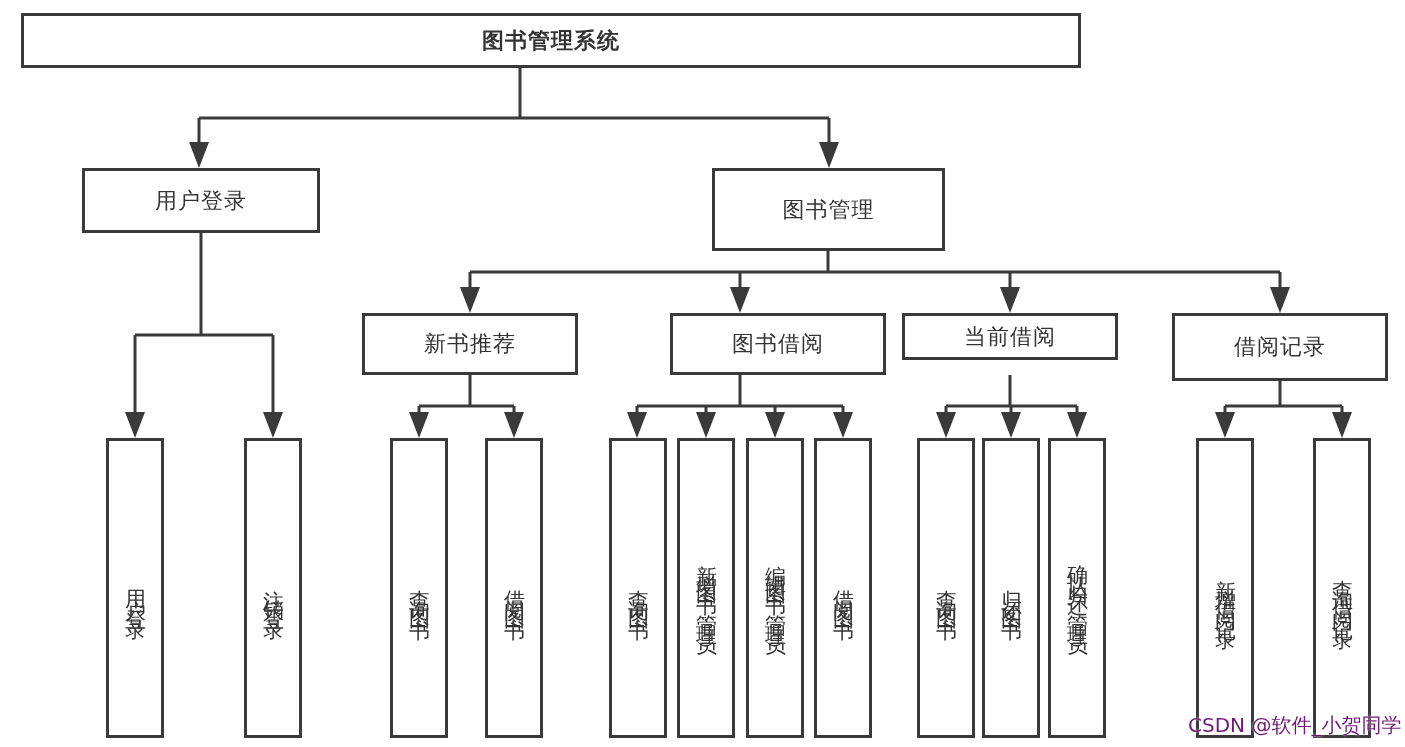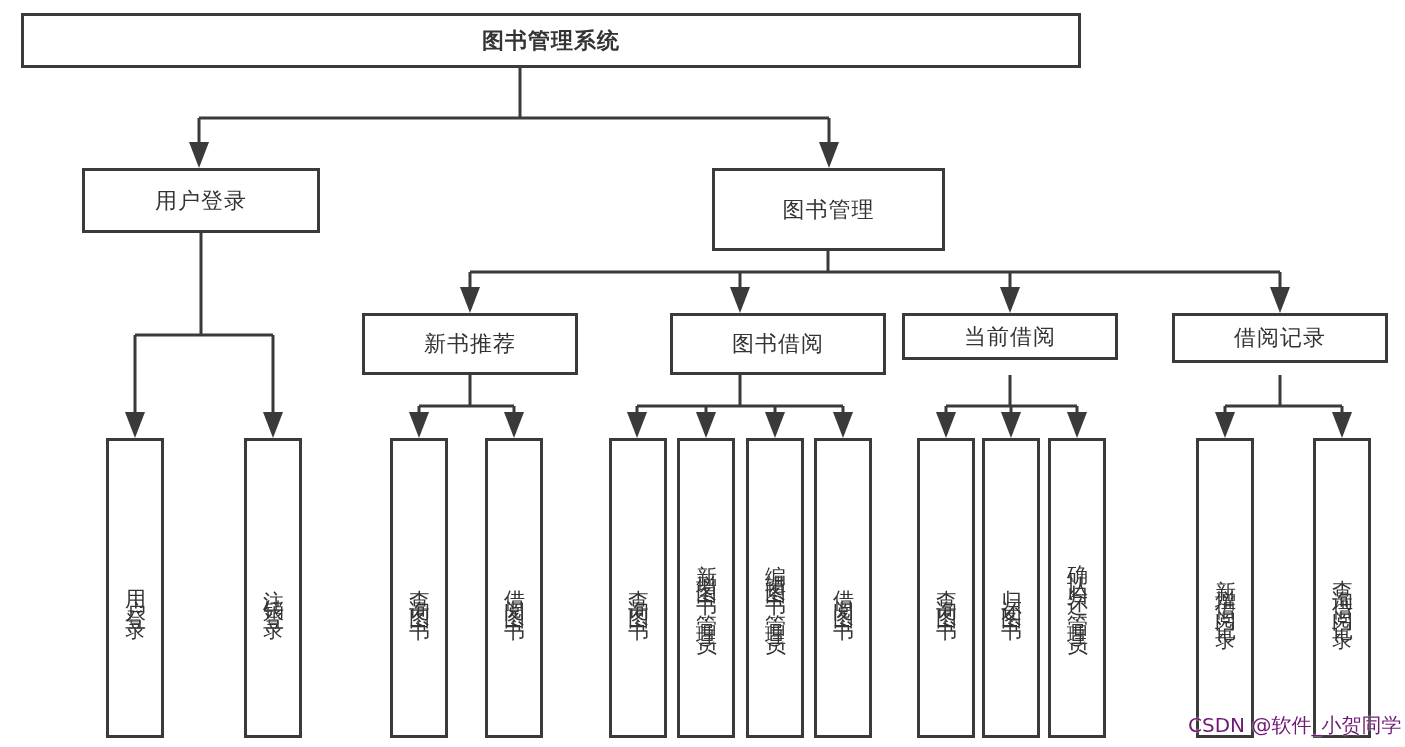--- a/index.html
+++ b/index.html
@@ -84,21 +84,21 @@
   </svg>
 
   <div class="node hnode root" style="left:21px;top:13px;width:1060px;height:55px;font-weight:bold;">图书管理系统</div>
 
   <div class="node hnode" style="left:82px;top:168px;width:238px;height:65px;">用户登录</div>
   <div class="node hnode" style="left:712px;top:168px;width:233px;height:83px;">图书管理</div>
 
   <div class="node hnode" style="left:362px;top:313px;width:216px;height:62px;">新书推荐</div>
   <div class="node hnode" style="left:632px;top:313px;width:216px;height:62px;margin-left:38px;">图书借阅</div>
   <div class="node hnode" style="left:902px;top:313px;width:216px;height:47px;">当前借阅</div>
-  <div class="node hnode" style="left:1172px;top:313px;width:216px;height:50px;">借阅记录</div>
+  <div class="node hnode" style="left:1172px;top:313px;width:216px;height:68px;">借阅记录</div>
 
   <div class="node vnode" style="left:106px;top:438px;width:58px;height:300px;">
     <span>用户登录</span>
   </div>
   <div class="node vnode" style="left:244px;top:438px;width:58px;height:300px;">
     <span>注销登录</span>
   </div>
 
   <div class="node vnode" style="left:390px;top:438px;width:58px;height:300px;">
     <span>查询图书</span>

